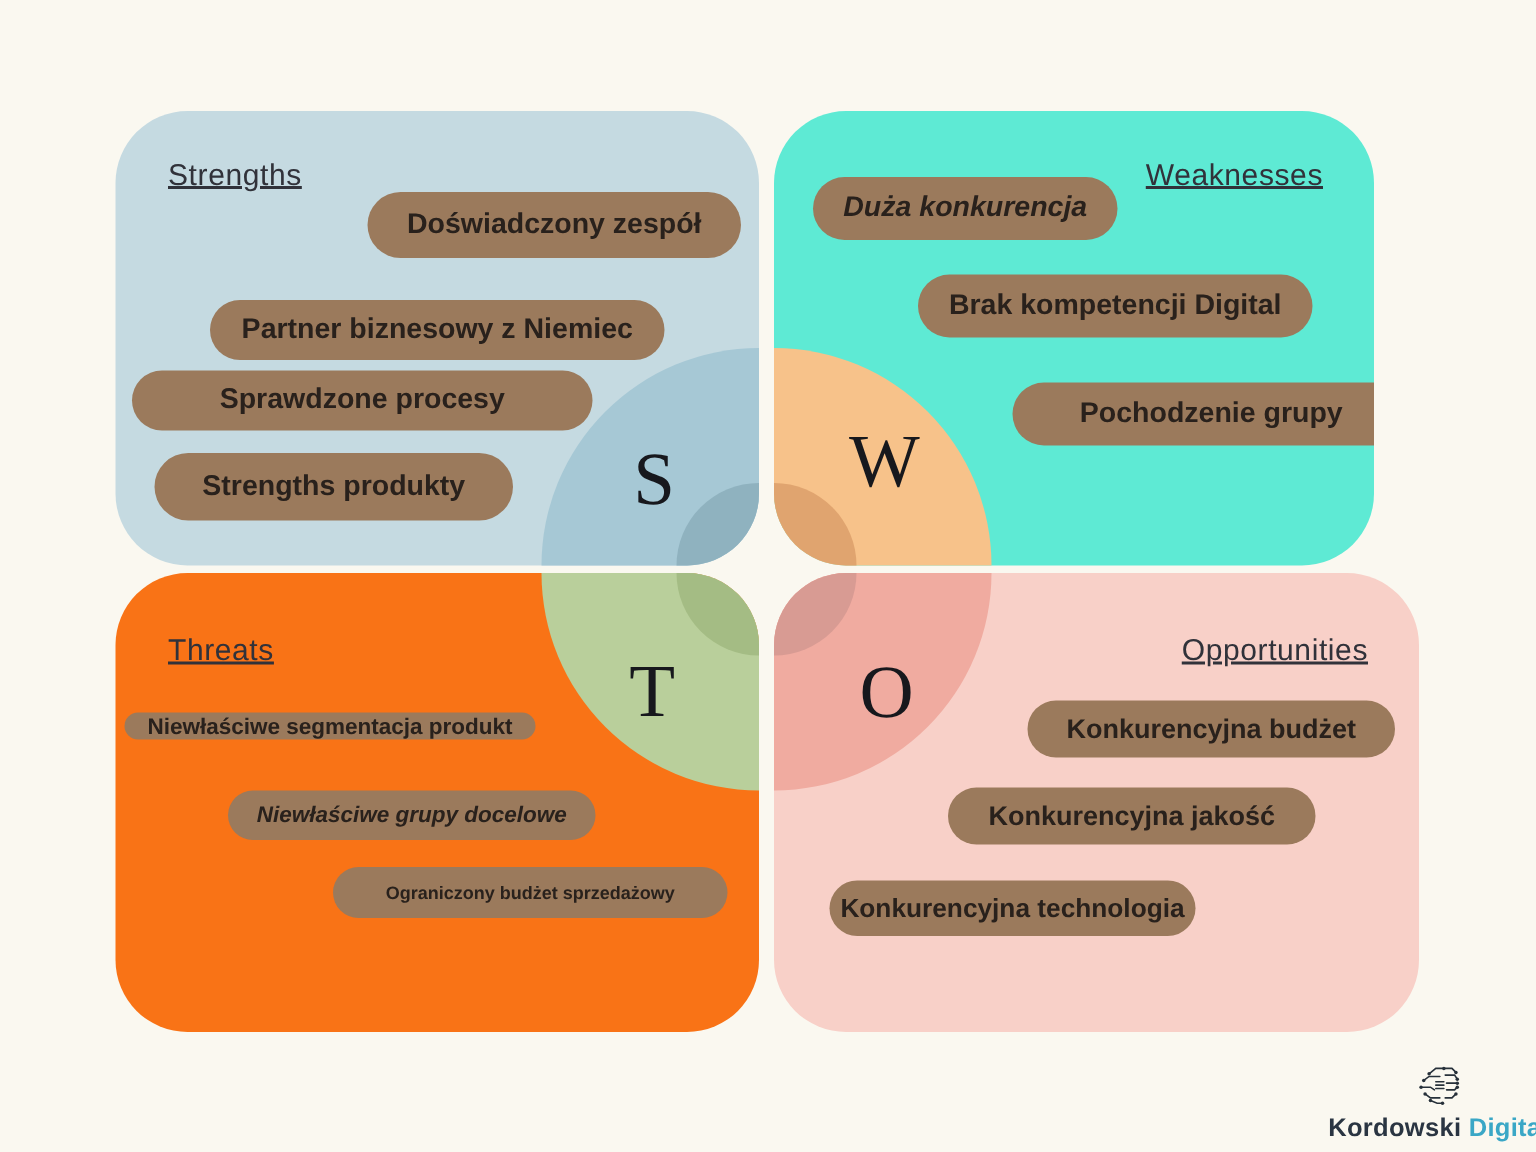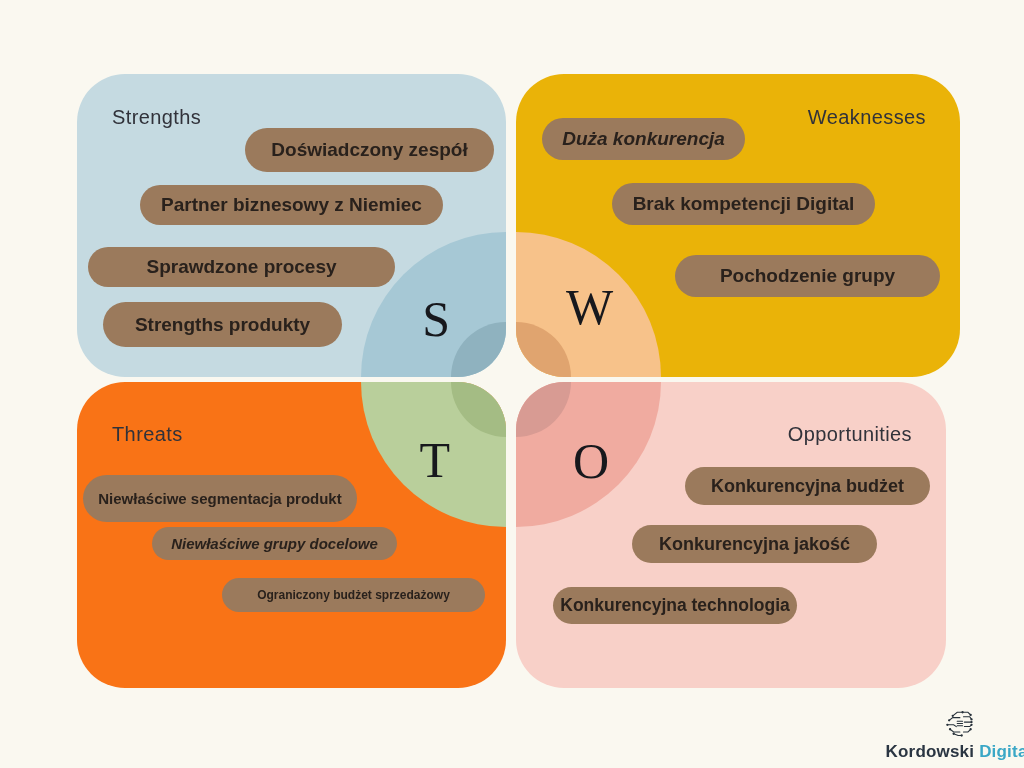--- a/index.html
+++ b/index.html
@@ -7,40 +7,40 @@
     width:1024px;height:768px;
     background:#faf8f0;
     font-family:"Liberation Sans",sans-serif;
     overflow:hidden;
   }
   .canvas{position:relative;width:1024px;height:768px;background:#faf8f0;}
 
   
   .quadrant{position:absolute;border-radius:48px;overflow:hidden;}
   #q-s{left:77px;top:74px;width:429px;height:303px;background:#c5dae1;}
-  #q-w{left:516px;top:74px;width:444px;height:303px;background:#eab308;}
+  #q-w{left:516px;top:74px;width:400px;height:303px;background:#5eead4;}
   #q-t{left:77px;top:382px;width:429px;height:306px;background:#f97316;}
   #q-o{left:516px;top:382px;width:430px;height:306px;background:#f8d0c8;}
 
   .circle{position:absolute;border-radius:50%;}
   .mid{width:290px;height:290px;}
   .inner{width:110px;height:110px;}
   #q-s .mid{right:-145px;bottom:-145px;background:#a6c8d5;}
   #q-s .inner{right:-55px;bottom:-55px;background:#8fb2bf;}
   #q-w .mid{left:-145px;bottom:-145px;background:#f7c28a;}
   #q-w .inner{left:-55px;bottom:-55px;background:#e0a46f;}
   #q-t .mid{right:-145px;top:-145px;background:#b9cf9b;}
   #q-t .inner{right:-55px;top:-55px;background:#a4bc84;}
   #q-o .mid{left:-145px;top:-145px;background:#f0aba0;}
   #q-o .inner{left:-55px;top:-55px;background:#d89b93;}
 
   .q-label{
     position:absolute;margin:0;
     font-size:20px;font-weight:400;letter-spacing:.4px;
-    color:#31323a;z-index:3;
+    color:#31323a;z-index:3;text-decoration:underline;
   }
   #q-s .q-label{left:35px;top:32px;}
   #q-w .q-label{right:34px;top:32px;}
   #q-t .q-label{left:35px;top:41px;}
   #q-o .q-label{right:34px;top:41px;}
 
   .q-letter{
     position:absolute;z-index:3;
     font-family:"Liberation Serif",serif;
     font-size:50px;font-weight:400;line-height:1.15;
@@ -54,29 +54,29 @@
   
   .pill{
     position:absolute;z-index:4;
     background:#9b7a5c;border-radius:999px;
     display:flex;align-items:center;justify-content:center;
     color:#29211c;font-weight:bold;white-space:nowrap;
     text-align:center;
   }
   
   #q-s .p1{left:168px;top:54px;width:249px;height:44px;font-size:19px;}
-  #q-s .p2{left:63px;top:111px;width:303px;height:40px;font-size:19px;}
+  #q-s .p2{left:63px;top:126px;width:303px;height:40px;font-size:19px;}
   #q-s .p3{left:11px;top:173px;width:307px;height:40px;font-size:19px;}
   #q-s .p4{left:26px;top:228px;width:239px;height:45px;font-size:19px;}
   
   #q-w .p1{left:26px;top:44px;width:203px;height:42px;font-size:19px;font-style:italic;}
   #q-w .p2{left:96px;top:109px;width:263px;height:42px;font-size:19px;}
   #q-w .p3{left:159px;top:181px;width:265px;height:42px;font-size:19px;}
   
-  #q-t .p1{left:6px;top:93px;width:274px;height:47px;font-size:15px;}
+  #q-t .p1{left:6px;top:93px;width:274px;height:18px;font-size:15px;}
   #q-t .p2{left:75px;top:145px;width:245px;height:33px;font-size:15px;font-style:italic;}
   #q-t .p3{left:145px;top:196px;width:263px;height:34px;font-size:12px;}
   
   #q-o .p1{left:169px;top:85px;width:245px;height:38px;font-size:18px;}
   #q-o .p2{left:116px;top:143px;width:245px;height:38px;font-size:18px;}
   #q-o .p3{left:37px;top:205px;width:244px;height:37px;font-size:17.5px;}
 
   
   .brand{
     position:absolute;left:877px;top:706px;width:164px;

